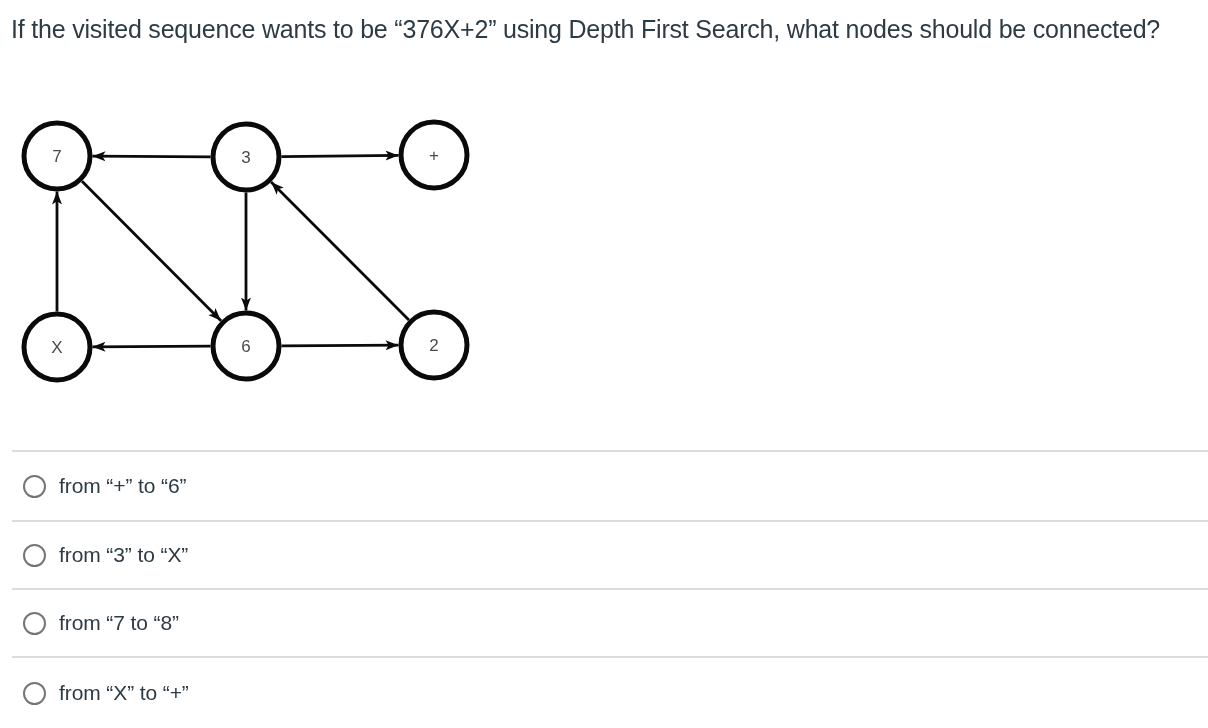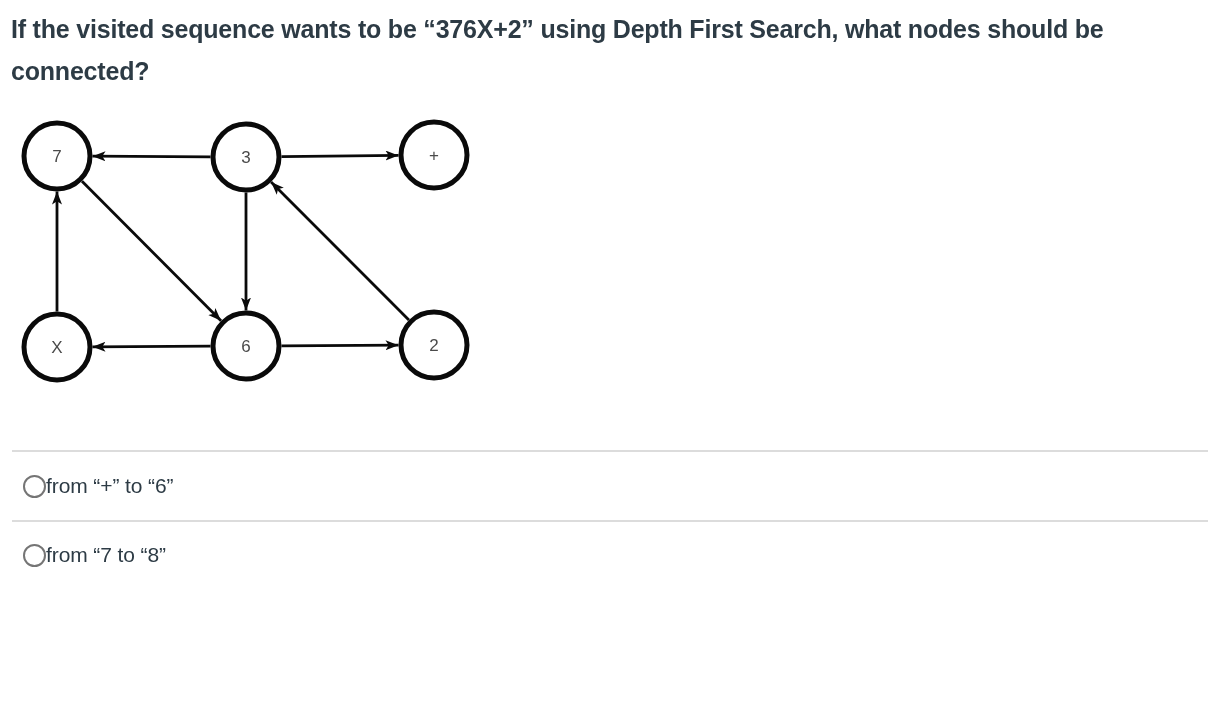--- a/index.html
+++ b/index.html
@@ -9,37 +9,38 @@
     font-family: "Liberation Sans", sans-serif;
     overflow: hidden;
     position: relative;
   }
   .question-text {
     position: absolute;
     left: 11px; top: 8px;
     width: 1192px;
     font-size: 25px;
     line-height: 42px;
-    font-weight: 700;
+    font-weight: 400;
     letter-spacing: -0.2px;
     color: #2D3B45;
   }
   .graph-wrap {
     position: absolute;
     left: 0; top: 100px;
     width: 492px; height: 302px;
   }
   .options {
     position: absolute;
     left: 12px; top: 450px;
     right: 0;
   }
   .option-row {
     display: flex;
     align-items: center;
+    gap: 13px;
     padding-left: 11px;
     border-top: 2px solid #dcdcdc;
     height: 68px;
     cursor: pointer;
   }
   .option-row:nth-child(1) { height: 70px; }
   .option-row:nth-child(4) { height: 72px; }
   .radio {
     width: 23px; height: 23px;
     min-width: 23px;
@@ -92,15 +93,23 @@
   </svg>
 </div>
 
 <div class="options">
   <div class="option-row">
     <span class="radio"></span>
     <span class="option-label">from “+” to “6”</span>
   </div>
   <div class="option-row">
     <span class="radio"></span>
+    <span class="option-label">from “3” to “X”</span>
+  </div>
+  <div class="option-row">
+    <span class="radio"></span>
     <span class="option-label">from “7 to “8”</span>
+  </div>
+  <div class="option-row">
+    <span class="radio"></span>
+    <span class="option-label">from “X” to “+”</span>
   </div>
 </div>
 
 </body></html>

